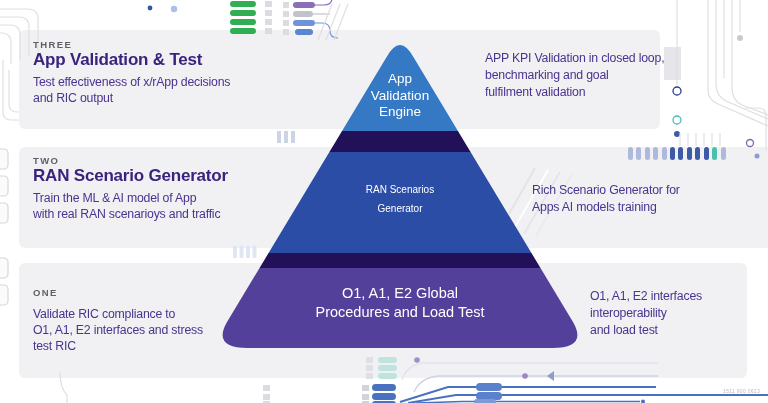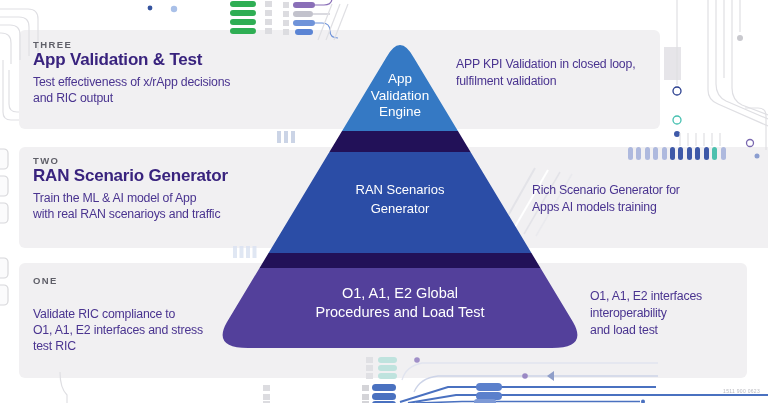--- a/index.html
+++ b/index.html
@@ -8,21 +8,21 @@
   .card{position:absolute;background:var(--c-card);border-radius:6px;z-index:1;}
   .decor,.pyr{position:absolute;left:0;top:0;z-index:2;pointer-events:none;}
   .pyr{z-index:3;}
   .txt{position:absolute;z-index:4;}
   .stage-label{font-size:9.5px;font-weight:600;letter-spacing:1.4px;color:var(--c-label);}
   .stage-title{font-size:17px;font-weight:bold;color:var(--c-title);letter-spacing:-0.2px;text-align:right;}
   .stage-desc{font-size:12.3px;line-height:16px;color:var(--c-body);letter-spacing:-0.2px;}
   .note{font-size:12.3px;line-height:17px;color:var(--c-body);letter-spacing:-0.2px;}
   .tier-text{position:absolute;z-index:4;text-align:center;color:#ffffff;font-weight:normal;}
   .tier-1{left:330px;top:71px;width:140px;font-size:13.5px;line-height:16.5px;}
-  .tier-2{left:310px;top:180px;width:180px;font-size:13px;line-height:19px;}
+  .tier-2{left:310px;top:180px;width:180px;font-size:10px;line-height:19px;}
   .tier-3{left:290px;top:284px;width:220px;font-size:14.5px;line-height:19px;}
   .doc-code{right:8px;bottom:9px;font-size:5px;color:#b9b9bf;z-index:4;letter-spacing:0.3px;}
   .f-tier1{fill:var(--c-tier1);} .f-band{fill:var(--c-band);} .f-tier2{fill:var(--c-tier2);}
   .f-tier3{fill:var(--c-tier3);}
   .s-trace{stroke:var(--c-trace);stroke-width:1.2;fill:none;}
   .s-blue{stroke:var(--c-bluetrace);fill:none;}
   .f-green{fill:var(--c-green);} .f-sq{fill:#dcdce0;}
   .f-light{fill:var(--c-lightpill);} .f-navy{fill:var(--c-navypill);} .f-teal{fill:var(--c-teal);}
 </style>
 </head>
@@ -187,37 +187,38 @@
     <div>O1, A1, E2 Global</div>
     <div>Procedures and Load Test</div>
   </div>
 
   <div class="txt stage-label" style="left:33px;top:39px;">THREE</div>
   <div class="txt stage-title" style="left:33px;top:50px;">App Validation &amp; Test</div>
   <div class="txt stage-desc" style="left:33px;top:74px;">
     <div>Test effectiveness of x/rApp decisions</div>
     <div>and RIC output</div>
   </div>
-  <div class="txt note" style="left:456px;top:50px;margin-top:6px;">
+  <div class="txt note" style="left:485px;top:50px;">
     <div>APP KPI Validation in closed loop,</div>
+    <div>benchmarking and goal</div>
     <div>fulfilment validation</div>
   </div>
 
   <div class="txt stage-label" style="left:33px;top:155px;">TWO</div>
   <div class="txt stage-title" style="left:33px;top:166px;">RAN Scenario Generator</div>
   <div class="txt note" style="left:532px;top:182px;">
     <div>Rich Scenario Generator for</div>
     <div>Apps AI models training</div>
   </div>
   <div class="txt stage-desc" style="left:33px;top:190px;">
     <div>Train the ML &amp; AI model of App</div>
     <div>with real RAN scenarioys and traffic</div>
   </div>
 
-  <div class="txt stage-label" style="left:33px;top:275px;">ONE</div>
+  <div class="txt stage-label" style="left:33px;top:287px;">ONE</div>
   <div class="txt stage-desc" style="left:33px;top:306px;">
     <div>Validate RIC compliance to</div>
     <div>O1, A1, E2 interfaces and stress</div>
     <div>test RIC</div>
   </div>
   <div class="txt note" style="left:590px;top:288px;">
     <div>O1, A1, E2 interfaces</div>
     <div>interoperability</div>
     <div>and load test</div>
   </div>

